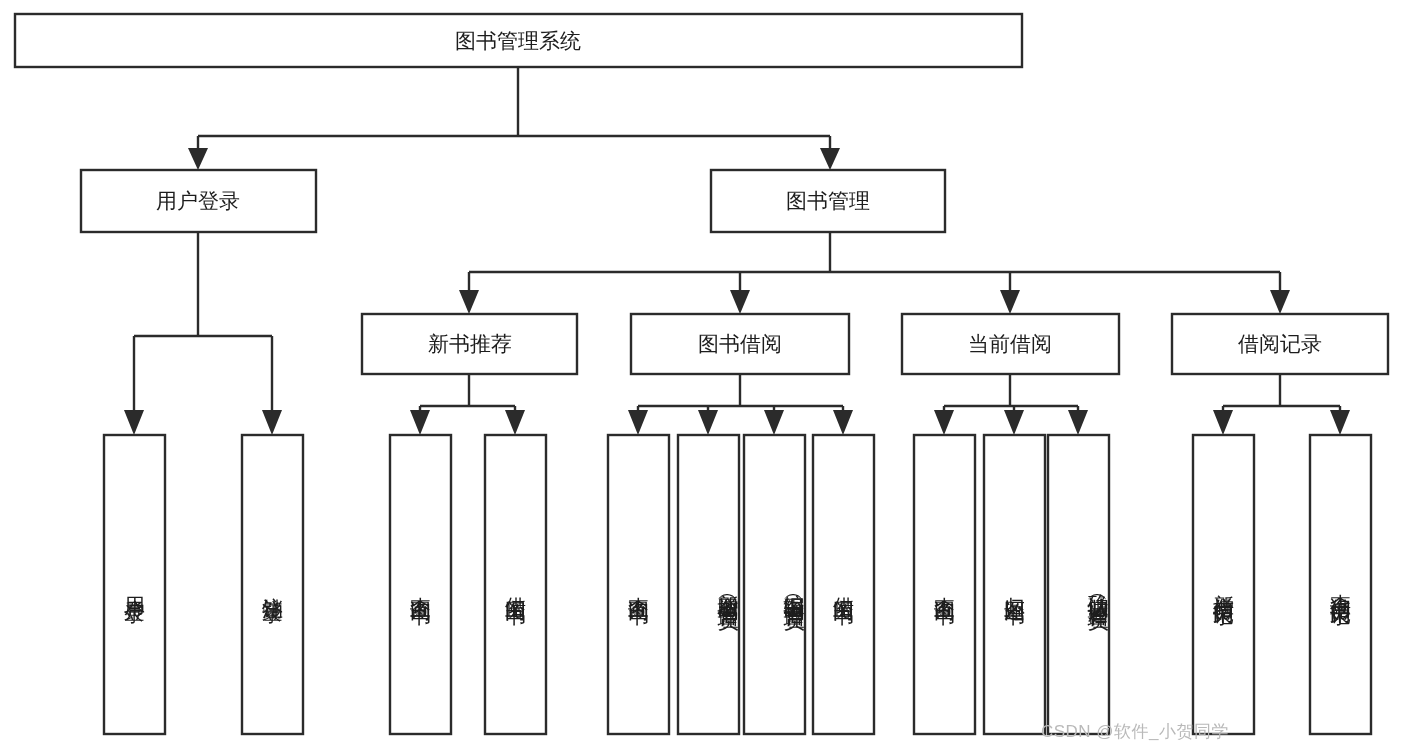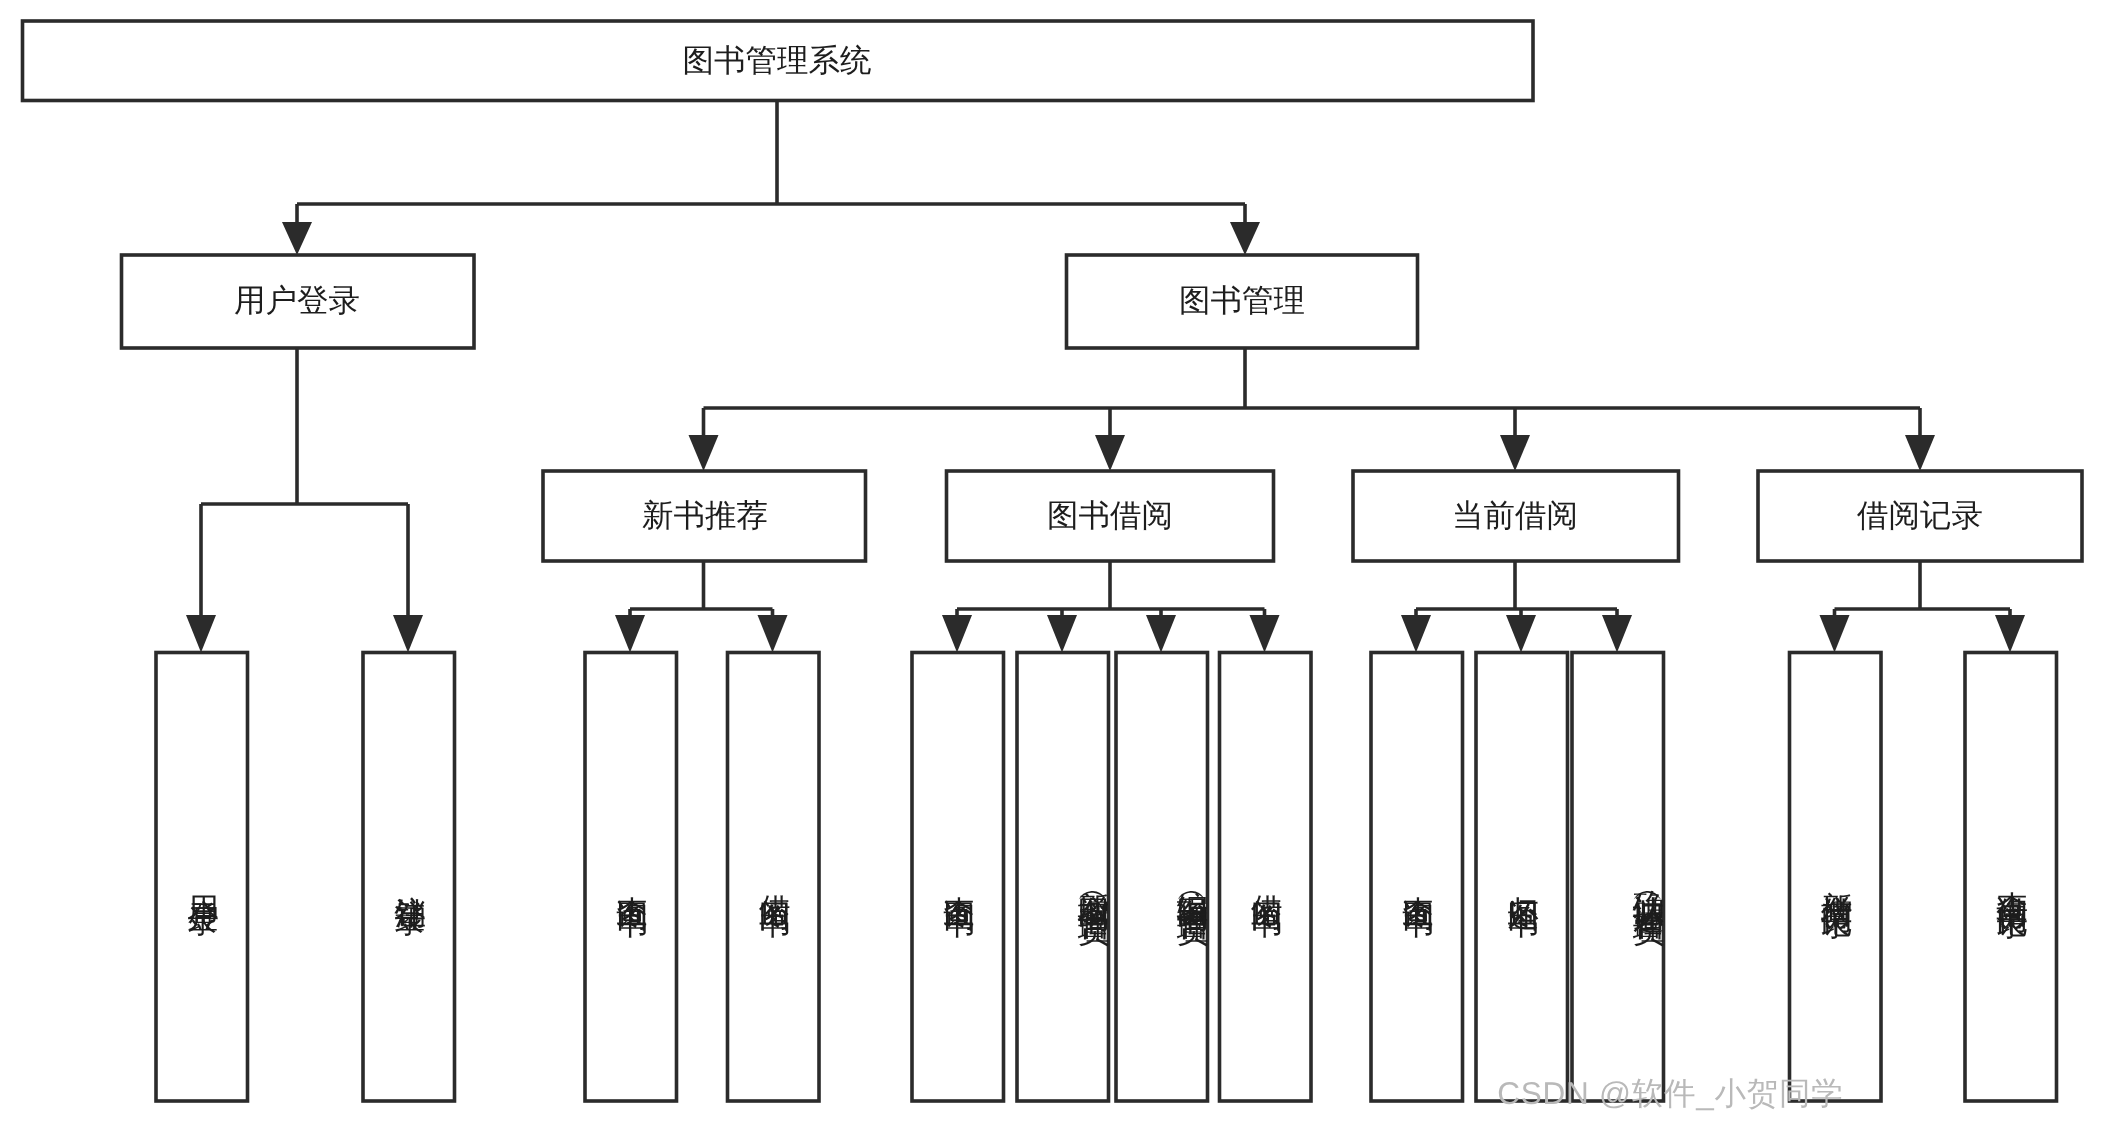--- a/index.html
+++ b/index.html
@@ -63,21 +63,21 @@
     align-items: center;
     justify-content: center;
     white-space: nowrap;
     user-select: none;
   }
   .watermark {
     position: absolute;
     right: 8px;
     bottom: 4px;
     font-family: "Liberation Sans", "DejaVu Sans", sans-serif;
-    font-size: 21px;
+    font-size: 17px;
     color: #b9b9b9;
     letter-spacing: 0.5px;
     white-space: nowrap;
     margin-left: 13px;
   }
 </style>
 </head>
 <body>
 
 <div id="diagram-root">

